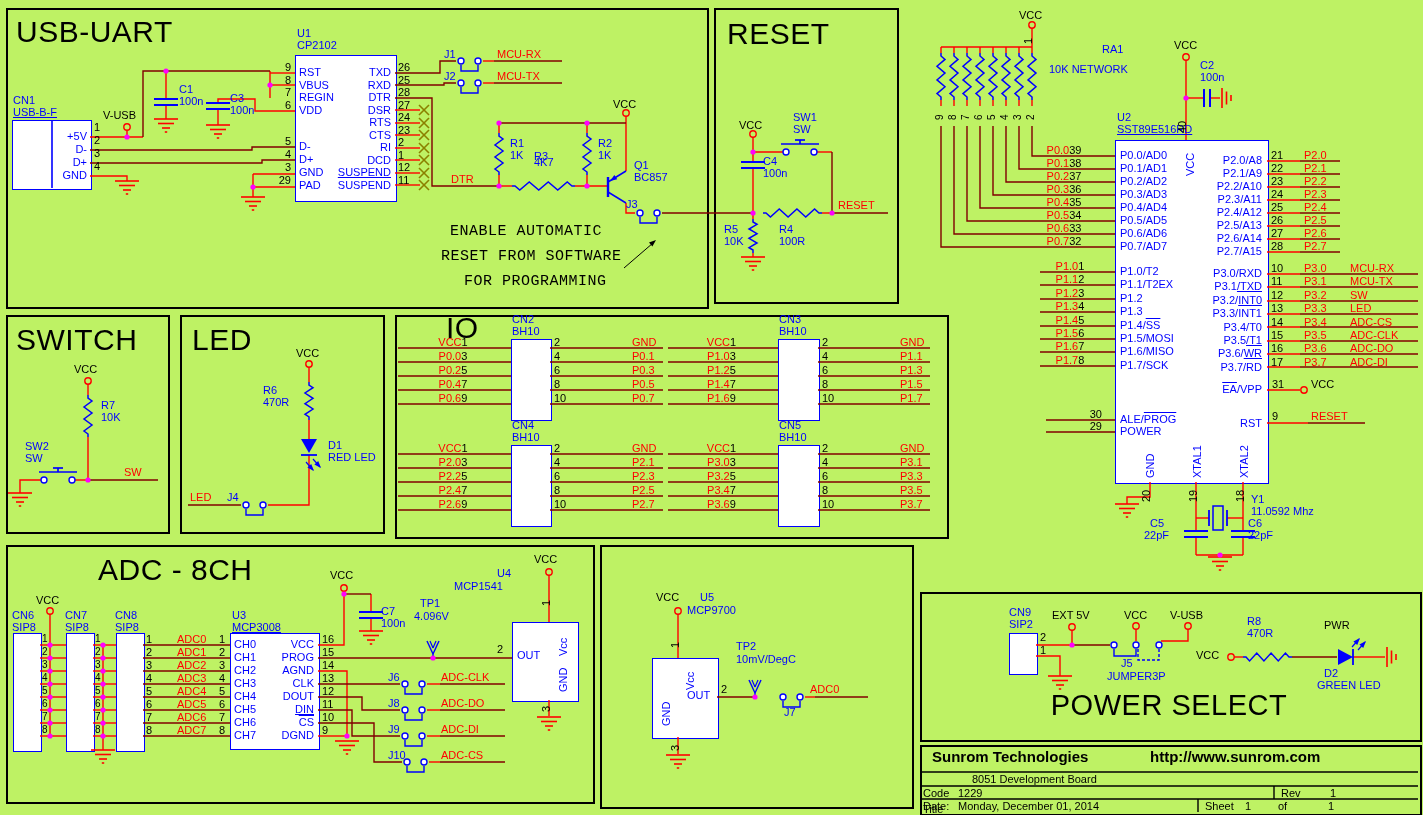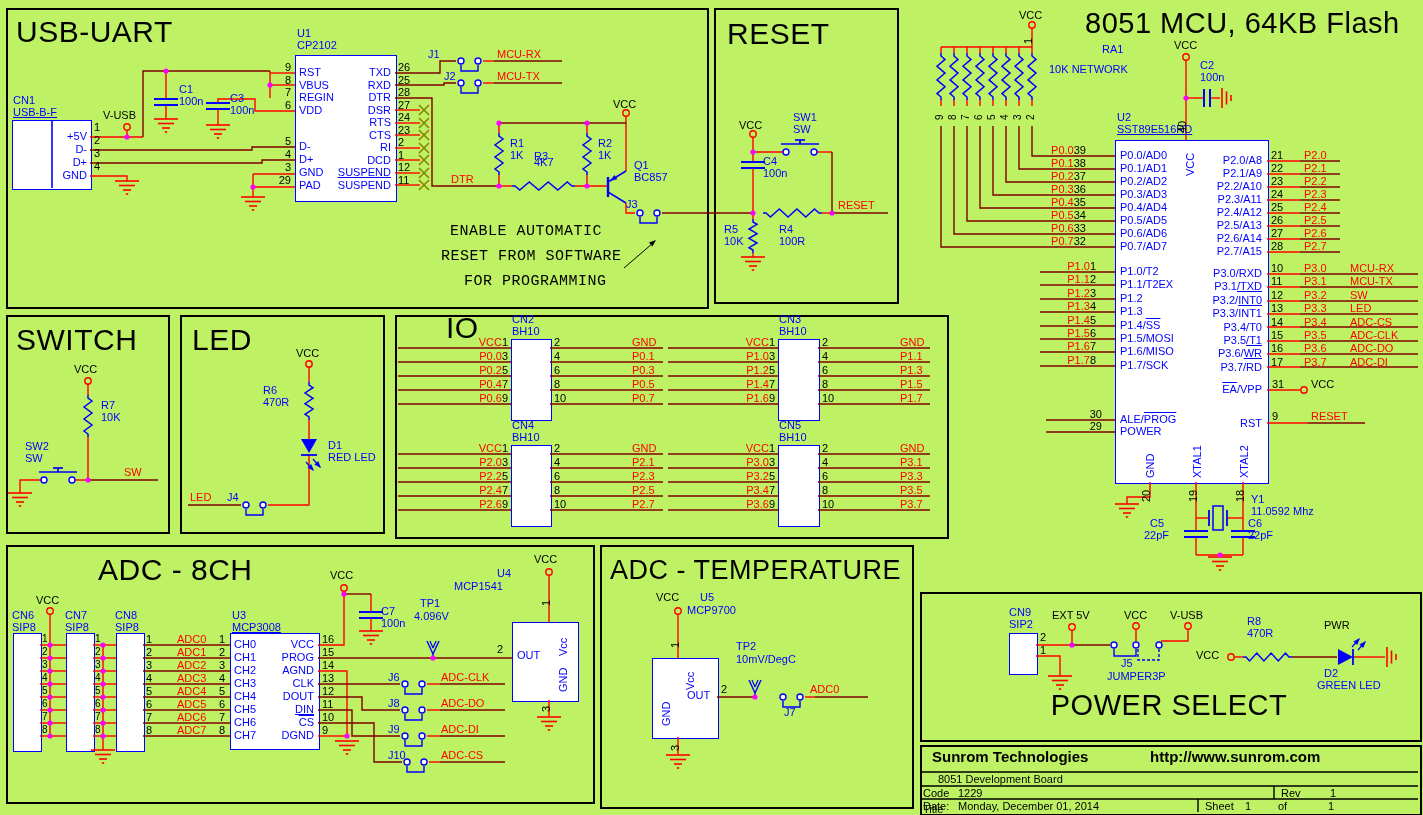--- a/index.html
+++ b/index.html
@@ -12,21 +12,21 @@
   .und{text-decoration:underline}
   .b{font-weight:bold}
   .f10{font-size:10px}
   .ttl{font-size:30px;color:#000;letter-spacing:.5px}
   .t27{font-size:27px}.t29{font-size:29px}
   .mono{font-family:"Liberation Mono",monospace;font-size:15px;letter-spacing:.5px;color:#000}
   .rot{position:absolute;white-space:nowrap;transform:rotate(-90deg);transform-origin:left top;z-index:2;font-size:11px}
   .col{position:absolute;display:flex;flex-direction:column;z-index:2}
   .col .row{height:var(--rh);display:flex;align-items:flex-start;font-size:11px;line-height:1.05}
   .ra .row{justify-content:flex-end}
-  .sb .row{justify-content:flex-end}
+  .sb .row{justify-content:center}
   .row .net,.ext{color:#ff0000}
   .row .num{color:#000}
   .pname{color:#0000ff;white-space:pre}
   .ov{text-decoration:overline}
   .un{text-decoration:underline}
   .w33{display:inline-block;width:33px}
   .w46{display:inline-block;width:46px}
   .w78{display:inline-block;width:78px}
   .jw{display:inline-block;width:53px;color:#0000ff}
   .hrow{position:absolute;display:flex;z-index:2}
@@ -543,38 +543,36 @@
       <polyline points="52,120 52,188" fill="none" stroke="#0000ff" stroke-width="1.6"></polyline>
       <polyline points="920,772 1418,772" fill="none" stroke="#000000" stroke-width="1.4"></polyline>
       <polyline points="920,786 1418,786" fill="none" stroke="#000000" stroke-width="1.4"></polyline>
       <polyline points="920,799 1418,799" fill="none" stroke="#000000" stroke-width="1.4"></polyline>
       <polyline points="1274,786 1274,799" fill="none" stroke="#000000" stroke-width="1.4"></polyline>
       <polyline points="1198,799 1198,812" fill="none" stroke="#000000" stroke-width="1.4"></polyline>
     </svg>
 
   <span class="lb ttl" style="left:16px;top:16px">USB-UART</span>
   <span class="lb ttl" style="left:727px;top:18px">RESET</span>
-  <span class="lb ttl t29" style="left:1085px;top:8px">8051 MCU, 64KB Flash</span>
   <span class="lb ttl" style="left:16px;top:324px">SWITCH</span>
   <span class="lb ttl" style="left:192px;top:324px">LED</span>
   <span class="lb ttl" style="left:446px;top:312px">IO</span>
   <span class="lb ttl" style="left:98px;top:554px">ADC - 8CH</span>
-  <span class="lb ttl t27" style="left:610px;top:556px">ADC - TEMPERATURE</span>
   <div class="lb ttl t29" style="left:920px;top:690px;width:498px;text-align:center">POWER SELECT</div>
 
   <span class="lb bl" style="left:13px;top:95px">CN1</span>
   <span class="lb bl und" style="left:13px;top:107px">USB-B-F</span>
   <span class="lb bk" style="left:103px;top:110px">V-USB</span>
   <span class="lb bl" style="left:179px;top:84px">C1</span>
   <span class="lb bl" style="left:179px;top:96px">100n</span>
   <span class="lb bl" style="left:230px;top:93px">C3</span>
   <span class="lb bl" style="left:230px;top:105px">100n</span>
   <span class="lb bl" style="left:297px;top:28px">U1</span>
   <span class="lb bl" style="left:297px;top:40px">CP2102</span>
-  <span class="lb bl" style="left:428px;top:49px">J1</span>
+  <span class="lb bl" style="left:444px;top:49px">J1</span>
   <span class="lb rd" style="left:497px;top:49px">MCU-RX</span>
   <span class="lb bl" style="left:444px;top:71px">J2</span>
   <span class="lb rd" style="left:497px;top:71px">MCU-TX</span>
   <span class="lb rd" style="left:451px;top:174px">DTR</span>
   <span class="lb bk" style="left:613px;top:99px">VCC</span>
   <span class="lb bl" style="left:510px;top:138px">R1</span>
   <span class="lb bl" style="left:510px;top:150px">1K</span>
   <span class="lb bl" style="left:534px;top:151px">R3</span>
   <span class="lb bl" style="left:534px;top:157px">4K7</span>
   <span class="lb bl" style="left:598px;top:138px">R2</span>
@@ -1544,21 +1542,21 @@
   <span class="lb bk" style="left:1196px;top:650px">VCC</span>
   <span class="lb bl" style="left:1247px;top:616px">R8</span>
   <span class="lb bl" style="left:1247px;top:628px">470R</span>
   <span class="lb bk" style="left:1324px;top:620px">PWR</span>
   <span class="lb bl" style="left:1324px;top:668px">D2</span>
   <span class="lb bl" style="left:1317px;top:680px">GREEN LED</span>
 
   <span class="lb b" style="left:932px;top:749px;font-size:15px">Sunrom Technologies</span>
   <span class="lb b" style="left:1150px;top:749px;font-size:15px">http://www.sunrom.com</span>
   <span class="lb tbl" style="left:923px;top:804px">Title</span>
-  <span class="lb tbl" style="left:938px;top:774px">8051 Development Board</span>
+  <span class="lb tbl" style="left:972px;top:774px">8051 Development Board</span>
   <span class="lb tbl" style="left:923px;top:788px">Code</span>
   <span class="lb tbl" style="left:958px;top:788px">1229</span>
   <span class="lb tbl" style="left:1281px;top:788px">Rev</span>
   <span class="lb tbl" style="left:1330px;top:788px">1</span>
   <span class="lb tbl" style="left:923px;top:801px">Date:</span>
   <span class="lb tbl" style="left:958px;top:801px">Monday, December 01, 2014</span>
   <span class="lb tbl" style="left:1205px;top:801px">Sheet</span>
   <span class="lb tbl" style="left:1245px;top:801px">1</span>
   <span class="lb tbl" style="left:1278px;top:801px">of</span>
   <span class="lb tbl" style="left:1328px;top:801px">1</span>

